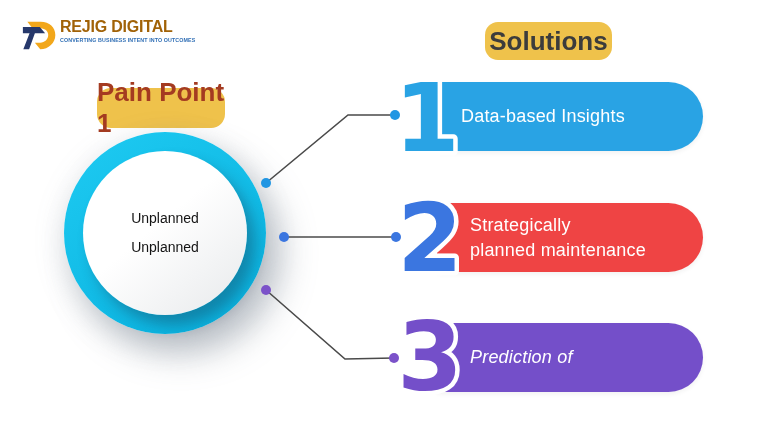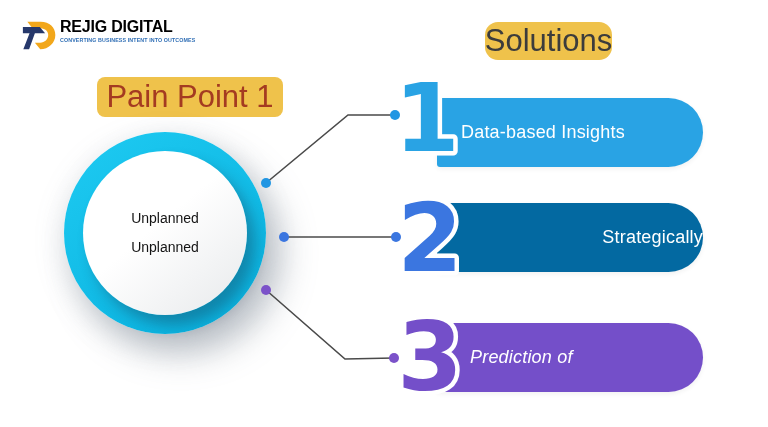--- a/index.html
+++ b/index.html
@@ -10,22 +10,22 @@
 
   
   .logo{position:absolute;left:20px;top:18px;display:flex;align-items:flex-start;gap:4px;}
   .logo-mark{width:36px;height:32px;margin-top:2px;}
   .logo-text{display:flex;flex-direction:column;}
   .logo-name{font-size:16px;font-weight:700;letter-spacing:-0.2px;color:#26386B;line-height:17px;}
   .logo-tagline{font-size:5.3px;font-weight:700;letter-spacing:0.12px;color:#2F6EB5;margin-top:2px;white-space:nowrap;}
 
   
   .badge{position:absolute;display:flex;align-items:center;justify-content:center;
-         font-weight:400;font-size:31px;}
-  .pain-badge{left:97px;top:77px;width:186px;height:40px;border-radius:8px;}
+         font-weight:700;font-size:26px;}
+  .pain-badge{left:97px;top:88px;width:128px;height:40px;border-radius:14px;}
   .solutions-badge{left:485px;top:22px;width:127px;height:38px;border-radius:13px;}
 
   
   .circle-outer{
     position:absolute;left:64px;top:132px;width:202px;height:202px;border-radius:50%;
     background:linear-gradient(145deg,#1CC8F0 10%,#0AB1DE 90%);
     box-shadow:16px 20px 34px rgba(120,131,144,0.45), 0 8px 30px rgba(120,131,144,0.22);
   }
   .circle-inner{
     position:absolute;left:19px;top:19px;right:19px;bottom:19px;border-radius:50%;
@@ -37,21 +37,21 @@
   .circle-text span{display:block;}
 
   
   .bar{
     position:absolute;left:437px;width:266px;height:69px;
     border-radius:3px 34.5px 34.5px 3px;
     display:flex;flex-direction:column;justify-content:center;
     padding-left:33px;box-sizing:border-box;
     box-shadow:0 2px 5px rgba(0,0,0,0.06);
   }
-  .bar1{top:98px;padding-left:24px;} .bar2{top:203px;} .bar3{top:323px;font-style:italic;}
+  .bar1{top:82px;padding-left:24px;} .bar2{top:203px;} .bar3{top:323px;font-style:italic;}
   .bar span{display:block;color:#FFFFFF;font-size:18px;line-height:25px;letter-spacing:0.2px;}
 
   
   .overlay{position:absolute;left:0;top:0;z-index:10;pointer-events:none;}
   .conn{fill:none;stroke-width:1.6px;}
   .num{
     font-family:"DejaVu Sans",sans-serif;font-weight:700;font-size:94px;
     stroke:#FFFFFF;stroke-width:9px;stroke-linejoin:round;paint-order:stroke fill;
     text-anchor:middle;
   }
@@ -60,21 +60,21 @@
 <body>
 
 <div class="canvas">
 
   <div class="logo">
     <svg class="logo-mark" viewBox="0 0 40 36">
       <path d="M8 2 H23 C33 2 39.5 8.5 39.5 17 C39.5 26 32 33 22.5 33 L16.5 25.5 H22.5 C27.5 25.5 31.5 22 31.5 17 C31.5 12.5 28 9.5 23 9.5 H14 Z" fill="#F2A71B"></path>
       <path d="M3 8 H22 L28 15 H16.5 L10 33 H3.5 L10.5 15 H3 Z" fill="#26386B"></path>
     </svg>
     <div class="logo-text">
-      <div class="logo-name" style="color: #000000;">REJIG DIGITAL</div>
+      <div class="logo-name" style="color: #a16207;">REJIG DIGITAL</div>
       <div class="logo-tagline" style="color: rgb(47, 110, 181);">CONVERTING BUSINESS INTENT INTO OUTCOMES</div>
     </div>
   </div>
 
   <div class="badge solutions-badge" style="background-color: rgb(239, 194, 75); color: rgb(60, 60, 60);">Solutions</div>
 
   <div class="badge pain-badge" style="background-color: rgb(239, 194, 75); color: rgb(164, 59, 33);">Pain Point 1</div>
 
   <div class="circle-outer">
     <div class="circle-inner">
@@ -83,22 +83,23 @@
         <span>Unplanned</span>
       </div>
     </div>
   </div>
 
   <div class="bar bar1" style="background-color: rgb(41, 163, 228);">
     <span>Data-based Insights</span>
     <span></span>
   </div>
 
-  <div class="bar bar2" style="background-color: #0369a1; text-align: right;">
+  <div class="bar bar2" style="background-color: #ef4444;">
     <span>Strategically</span>
+    <span>planned maintenance</span>
   </div>
 
   <div class="bar bar3" style="background-color: rgb(116, 79, 201);">
     <span>Prediction of</span>
   </div>
 
   <svg class="overlay" width="768" height="427" viewBox="0 0 768 427">
 
     <polyline class="conn" points="266,183 348,115 395,115" stroke="#4A4A4A"></polyline>
     <circle cx="266" cy="183" r="5" fill="#2196E3"></circle>

